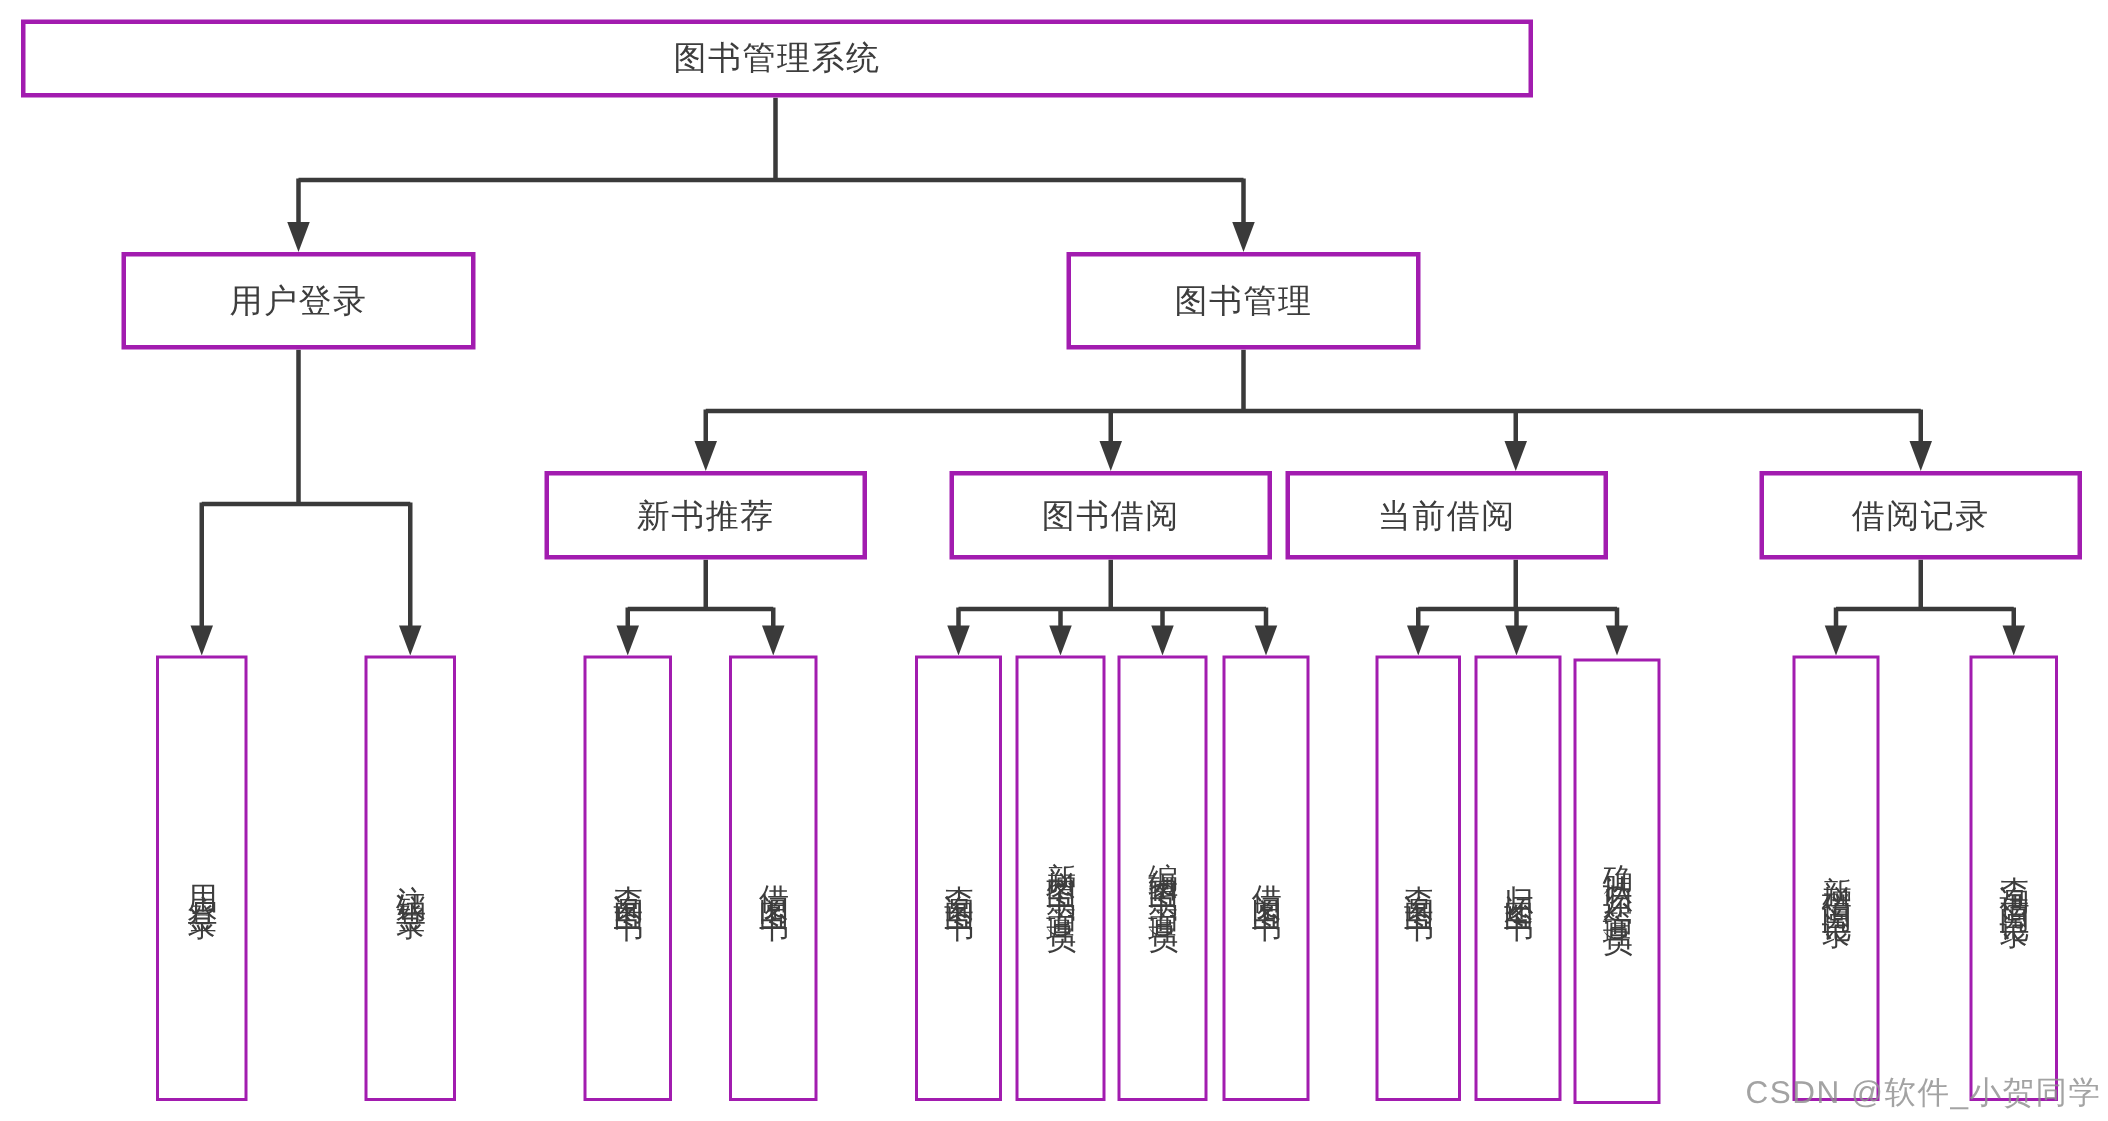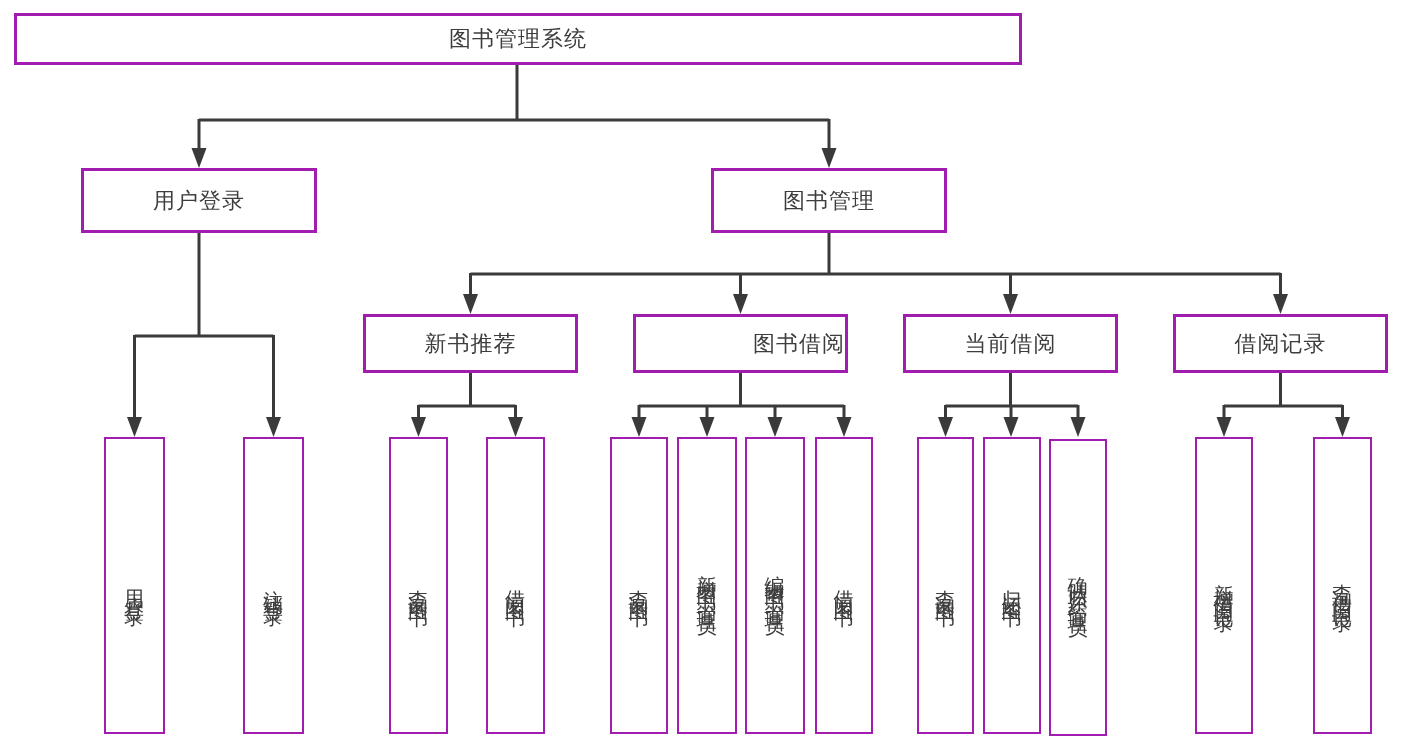--- a/index.html
+++ b/index.html
@@ -103,24 +103,24 @@
   <div class="node" style="left:81px; top:168px; width:236px; height:65px;">
     <span class="lbl">用户登录</span>
   </div>
   <div class="node" style="left:363px; top:314px; width:215px; height:59px;">
     <span class="lbl">新书推荐</span>
   </div>
 
   <div class="node" style="left:711px; top:168px; width:236px; height:65px;">
     <span class="lbl">图书管理</span>
   </div>
-  <div class="node" style="left:633px; top:314px; width:215px; height:59px;justify-content:flex-end;">
+  <div class="node" style="left:633px; top:314px; width:215px; height:59px;">
     <span class="lbl">图书借阅</span>
   </div>
-  <div class="node" style="left:903px; top:314px; width:215px; height:59px;">
+  <div class="node" style="left:857px; top:314px; width:215px; height:59px;">
     <span class="lbl">当前借阅</span>
   </div>
   <div class="node" style="left:1173px; top:314px; width:215px; height:59px;">
     <span class="lbl">借阅记录</span>
   </div>
 
   <div class="node tall" style="left:104px; top:437px; width:61px; height:297px;">
     <span class="lbl">用户登录</span>
   </div>
   <div class="node tall" style="left:243px; top:437px; width:61px; height:297px;">
@@ -157,14 +157,15 @@
     <span class="lbl">确认归还（管理员）</span>
   </div>
 
   <div class="node tall" style="left:1195px; top:437px; width:58px; height:297px;">
     <span class="lbl">新增借阅记录</span>
   </div>
   <div class="node tall" style="left:1313px; top:437px; width:59px; height:297px;">
     <span class="lbl">查询借阅记录</span>
   </div>
 
+  <div class="watermark">CSDN @软件_小贺同学</div>
 
 </div>
 
 </body></html>

